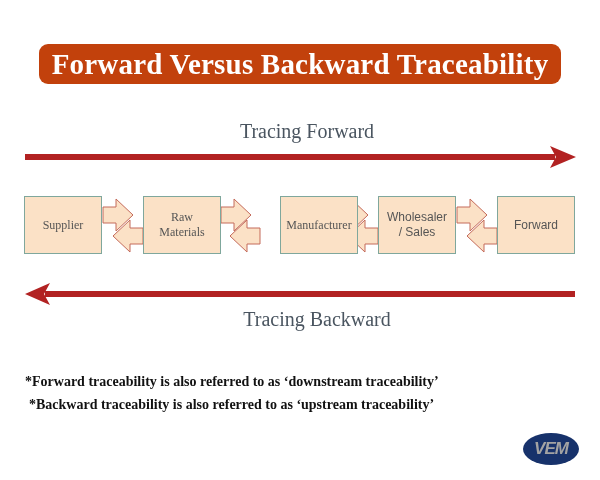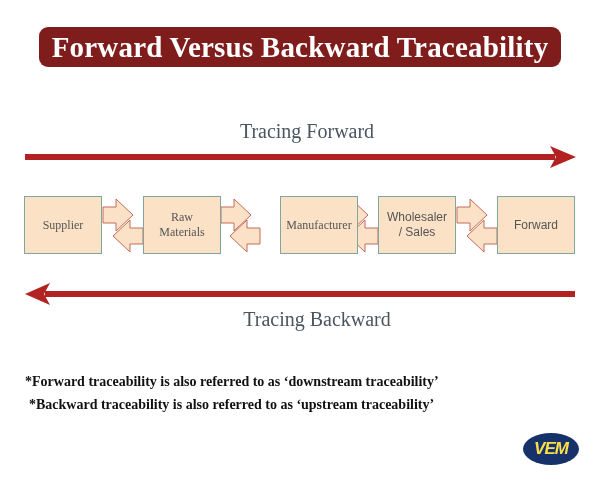--- a/index.html
+++ b/index.html
@@ -1,19 +1,19 @@
 <!DOCTYPE html>
 <html><head>
 <meta charset="utf-8">
 <style>
   html, body { margin: 0; padding: 0; background: #ffffff; }
   body { width: 600px; height: 480px; position: relative; overflow: hidden; font-family: "Liberation Serif", serif; }
   .banner {
-    position: absolute; left: 39px; top: 27px; width: 522px; height: 40px;
-    background: #7f1d1d; border-radius: 9px;
+    position: absolute; left: 39px; top: 44px; width: 522px; height: 40px;
+    background: #c2410c; border-radius: 9px;
     display: flex; align-items: center; justify-content: center;
     color: #ffffff; font-family: "Liberation Serif", serif; font-weight: bold; font-size: 29px;
     letter-spacing: 0.2px;
   }
   .trace-label {
     position: absolute; font-family: "Liberation Serif", serif; font-size: 20px; color: #4a5560;
     text-align: center; width: 300px;
   }
   .arrow-svg { position: absolute; left: 0; top: 0; }
   .box {
@@ -25,21 +25,21 @@
   .box.serif { font-family: "Liberation Serif", serif; font-size: 12px; }
   .box.sans { font-family: "Liberation Sans", sans-serif; font-size: 12px; }
   .note {
     position: absolute; font-family: "Liberation Serif", serif; font-weight: bold; font-size: 14px;
     color: #111111; white-space: nowrap;
   }
   .logo {
     position: absolute; left: 523px; top: 433px; width: 56px; height: 32px;
     background: #17326b; border-radius: 50%;
     display: flex; align-items: center; justify-content: center;
-    color: #fde047; font-family: "Liberation Sans", sans-serif; font-weight: bold; font-style: italic;
+    color: #a3a3a3; font-family: "Liberation Sans", sans-serif; font-weight: bold; font-style: italic;
     font-size: 17px; letter-spacing: -1px;
   }
 </style>
 </head>
 <body>
 
 <div class="banner">
   <span>Forward Versus Backward Traceability</span>
 </div>
 

